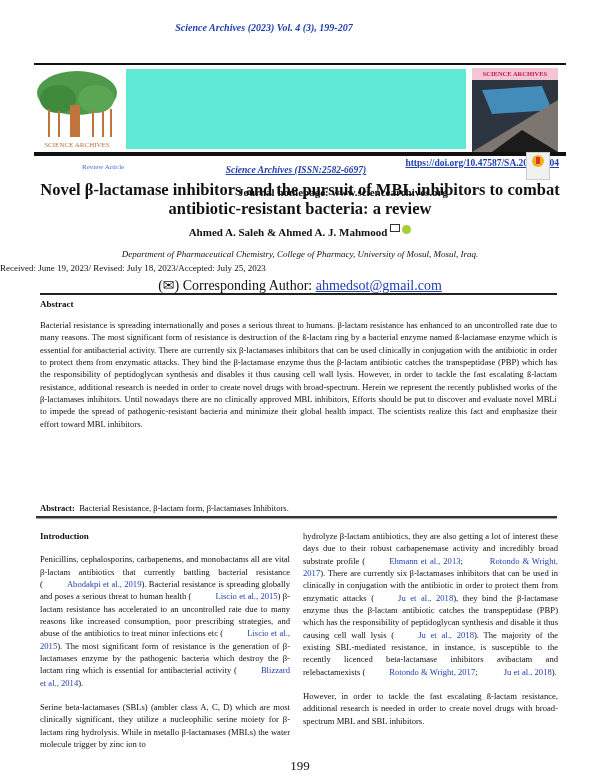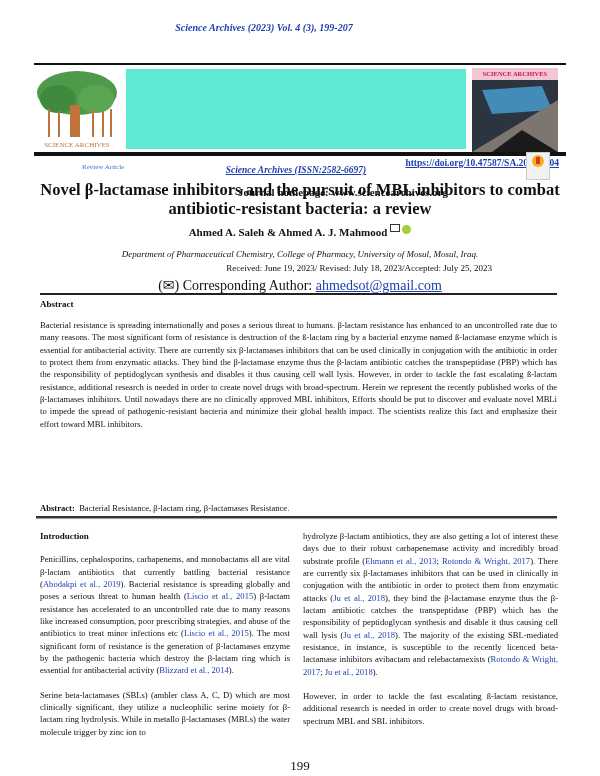--- a/index.html
+++ b/index.html
@@ -12,35 +12,35 @@
   .banner-home { top:117px; width:408px; left:0; text-align:center; font-size:11px; font-weight:bold; color:#111;margin-left:13px; }
   .logo-left { top:69px; left:36px; width:82px; height:82px; }
   .logo-right { top:68px; left:472px; width:86px; height:84px; background:#3b3f45; overflow:hidden; }
   .rule-mid { top:152px; left:34px; width:532px; height:4px; background:#111; }
   .doi { top:158px; right:41px; font-size:9.5px; font-weight:bold; color:#1f3fae; text-decoration:underline; }
   .review-label { top:163px; left:42px; font-size:7px; color:#4a6fd6;padding-left:40px; }
   .crossmark { top:152px; left:526px; width:22px; height:26px; background:#f1f1f1; border:1px solid #ccc; }
   .title { top:180px; left:30px; width:540px; text-align:center; font-size:16.5px; font-weight:bold; line-height:19px; }
   .authors { top:224px; left:0; width:600px; text-align:center; font-size:11px; font-weight:bold; }
   .affil { top:249px; left:0; width:600px; text-align:center; font-size:9px; font-style:italic; }
-  .dates { top:263px; left:0; width:484px; text-align:right; font-size:9px;padding-left:8px; }
+  .dates { top:263px; left:0; width:484px; text-align:left; font-size:9px; }
   .corr { top:277px; left:0; width:600px; text-align:center; font-size:14px; }
   .corr a { color:#1f3fae; text-decoration:underline; }
   .rule-abs { top:293px; left:40px; width:517px; height:2px; background:#222; }
   .abs-head { top:299px; left:40px; font-size:9px; font-weight:bold; }
   .abs-body { top:319px; left:40px; width:517px; font-size:8.6px; line-height:12.35px; text-align:justify; }
   .keywords { top:480px; left:40px; font-size:8.6px; }
   .keywords b { font-weight:bold; }
   .rule-kw { top:471px; left:36px; width:521px; height:2px; background:#333; box-shadow:0 1px 1px #999; }
   .col { font-size:8.6px; line-height:12.35px; text-align:justify; width:250px; }
   .col-left { top:492px; left:40px; }
   .col-right { top:487px; left:303px; width:255px; }
   .col p { margin:0; }
   .intro-head { font-weight:bold; font-size:9px; margin-bottom:11px !important; }
-  .cite { color:#1f3fae; }
+  .cite { color:#1f3fae;padding-left:24px; }
   .para-gap { height:12px; }
   .page-num { top:711px; left:0; width:600px; text-align:center; font-size:13px; }
   .icon-mail { display:inline-block; width:8px; height:6px; border:1px solid #333; vertical-align:4px; margin-left:3px; position:relative; }
   .icon-orcid { display:inline-block; width:9px; height:9px; border-radius:50%; background:#a6ce39; vertical-align:2px; margin-left:2px; }
 </style>
 </head>
 <body>
 
 <div class="abs running-head">Science Archives (2023) Vol. 4 (3), 199-207</div>
 
@@ -101,21 +101,21 @@
   <span>(✉) Corresponding Author: </span><a>ahmedsot@gmail.com</a>
 </div>
 
 <div class="abs rule-abs"></div>
 <div class="abs abs-head">Abstract</div>
 <div class="abs abs-body">Bacterial resistance is spreading internationally and poses a serious threat to humans. β-lactam resistance has enhanced to an uncontrolled rate due to many reasons. The most significant form of resistance is destruction of the ß-lactam ring by a bacterial enzyme named ß-lactamase enzyme which is essential for antibacterial activity. There are currently six β-lactamases inhibitors that can be used clinically in conjugation with the antibiotic in order to protect them from enzymatic attacks. They bind the β-lactamase enzyme thus the β-lactam antibiotic catches the transpeptidase (PBP) which has the responsibility of peptidoglycan synthesis and disables it thus causing cell wall lysis. However, in order to tackle the fast escalating ß-lactam resistance, additional research is needed in order to create novel drugs with broad-spectrum. Herein we represent the recently published works of the β-lactamases inhibitors. Until nowadays there are no clinically approved MBL inhibitors, Efforts should be put to discover and evaluate novel MBLi to impede the spread of pathogenic-resistant bacteria and minimize their global health impact. The scientists realize this fact and emphasize their effort toward MBL inhibitors.</div>
 
 <div class="abs rule-kw" style="top:516px;"></div>
 <div class="abs keywords" style="top:503px;">
   <b>Abstract:</b>&nbsp;
-  <span>Bacterial Resistance, β-lactam ring, β-lactamases Resistance.</span>
+  <span>Bacterial Resistance, β-lactam form, β-lactamases Inhibitors.</span>
 </div>
 
 <div class="abs col col-left" style="top:530px;">
   <p class="intro-head">Introduction</p>
   <p id="left-p1"><span>Penicillins, cephalosporins, carbapenems, and monobactams all are vital β-lactam antibiotics that currently battling bacterial resistance (</span><span class="cite">Abodakpi et al., 2019</span><span>). Bacterial resistance is spreading globally and poses a serious threat to human health (</span><span class="cite">Liscio et al., 2015</span><span>) β-lactam resistance has accelerated to an uncontrolled rate due to many reasons like increased consumption, poor prescribing strategies, and abuse of the antibiotics to treat minor infections etc (</span><span class="cite">Liscio et al., 2015</span><span>). The most significant form of resistance is the generation of β-lactamases enzyme by the pathogenic bacteria which destroy the β-lactam ring which is essential for antibacterial activity (</span><span class="cite">Blizzard et al., 2014</span><span>).</span></p>
   <div class="para-gap"></div>
   <p>Serine beta-lactamases (SBLs) (ambler class A, C, D) which are most clinically significant, they utilize a nucleophilic serine moiety for β-lactam ring hydrolysis. While in metallo β-lactamases (MBLs) the water molecule trigger by zinc ion to</p>
 </div>
 
 <div class="abs col col-right" style="top:530px;">

